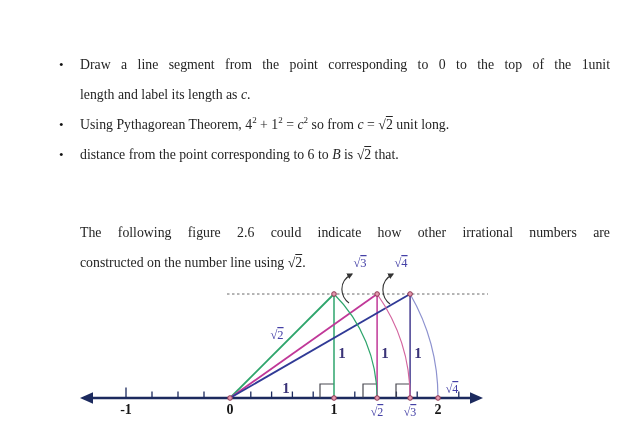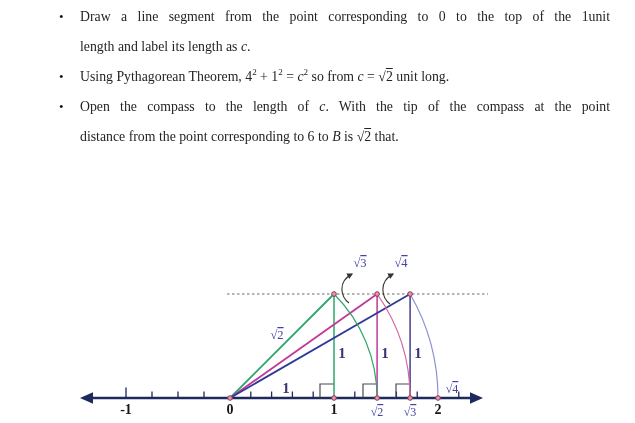--- a/index.html
+++ b/index.html
@@ -9,21 +9,21 @@
     font-family:"Liberation Serif", serif;
     color:#222;
   }
   .doc{
     position:absolute;left:57px;top:2px;width:553px;
     font-size:13.8px;color:#242424;
   }
   .item{position:relative;padding-left:23px;}
   .bullet{position:absolute;left:2px;top:0;line-height:30px;font-size:13px;color:#111;}
   .line{line-height:30px;height:30px;}
-  .just{text-align:justify;text-align-last:justify;}
+  .just{text-align:justify;text-align-last:justify;margin-top:48px;}
   .it{font-style:italic;}
   sup{font-size:9px;line-height:0;}
   .sqrt .rad{text-decoration:overline;}
   .fig{position:absolute;left:0;top:240px;}
   .radlbl{fill:var(--labelBlue);font-size:12.5px;font-family:"Liberation Serif",serif;}
   .radsm{fill:var(--labelBlue);font-size:12px;font-family:"Liberation Serif",serif;}
   .axisnum{fill:#161616;font-size:14px;font-weight:bold;font-family:"Liberation Serif",serif;}
   .onelbl{fill:var(--oneIndigo);font-size:15px;font-weight:bold;font-family:"Liberation Serif",serif;}
   .ov{text-decoration:overline;}
 </style>
@@ -35,22 +35,25 @@
       <span class="bullet">•</span>
       <div class="line just"><span>Draw a line segment from the point corresponding to 0 to the top of the 1unit</span></div>
       <div class="line"><span>length and label its length as </span><span class="it">c</span><span>.</span></div>
     </div>
     <div class="item">
       <span class="bullet">•</span>
       <div class="line"><span>Using Pythagorean Theorem, 4</span><sup>2</sup><span> + 1</span><sup>2</sup><span> = </span><span class="it">c</span><sup>2</sup><span> so from </span><span class="it">c</span><span> = </span><span class="sqrt"><span>√</span><span class="rad">2</span></span><span> unit long.</span></div>
     </div>
     <div class="item">
       <span class="bullet">•</span>
-      <div class="line just"><span>Open the compass to the length of </span><span class="it">c</span><span>. With the tip of the compass at the point</span></div>
       <div class="line"><span>distance from the point corresponding to 6 to </span><span class="it">B</span><span> is </span><span class="sqrt"><span>√</span><span class="rad">2</span></span><span> that.</span></div>
+    </div>
+    <div class="item">
+      <div class="line just"><span>The following figure 2.6 could indicate how other irrational numbers are</span></div>
+      <div class="line"><span>constructed on the number line using </span><span class="sqrt"><span>√</span><span class="rad">2</span></span><span>.</span></div>
     </div>
   </div>
 
 <svg class="fig" width="635" height="183" viewBox="0 0 635 183">
 
   <defs>
     <marker id="ah" viewBox="0 0 10 10" refX="8" refY="5" markerWidth="5.5" markerHeight="5.5" orient="auto">
       <path d="M0,0 L10,5 L0,10 z" style="fill:var(--arrowBlack)"></path>
     </marker>
   </defs>

